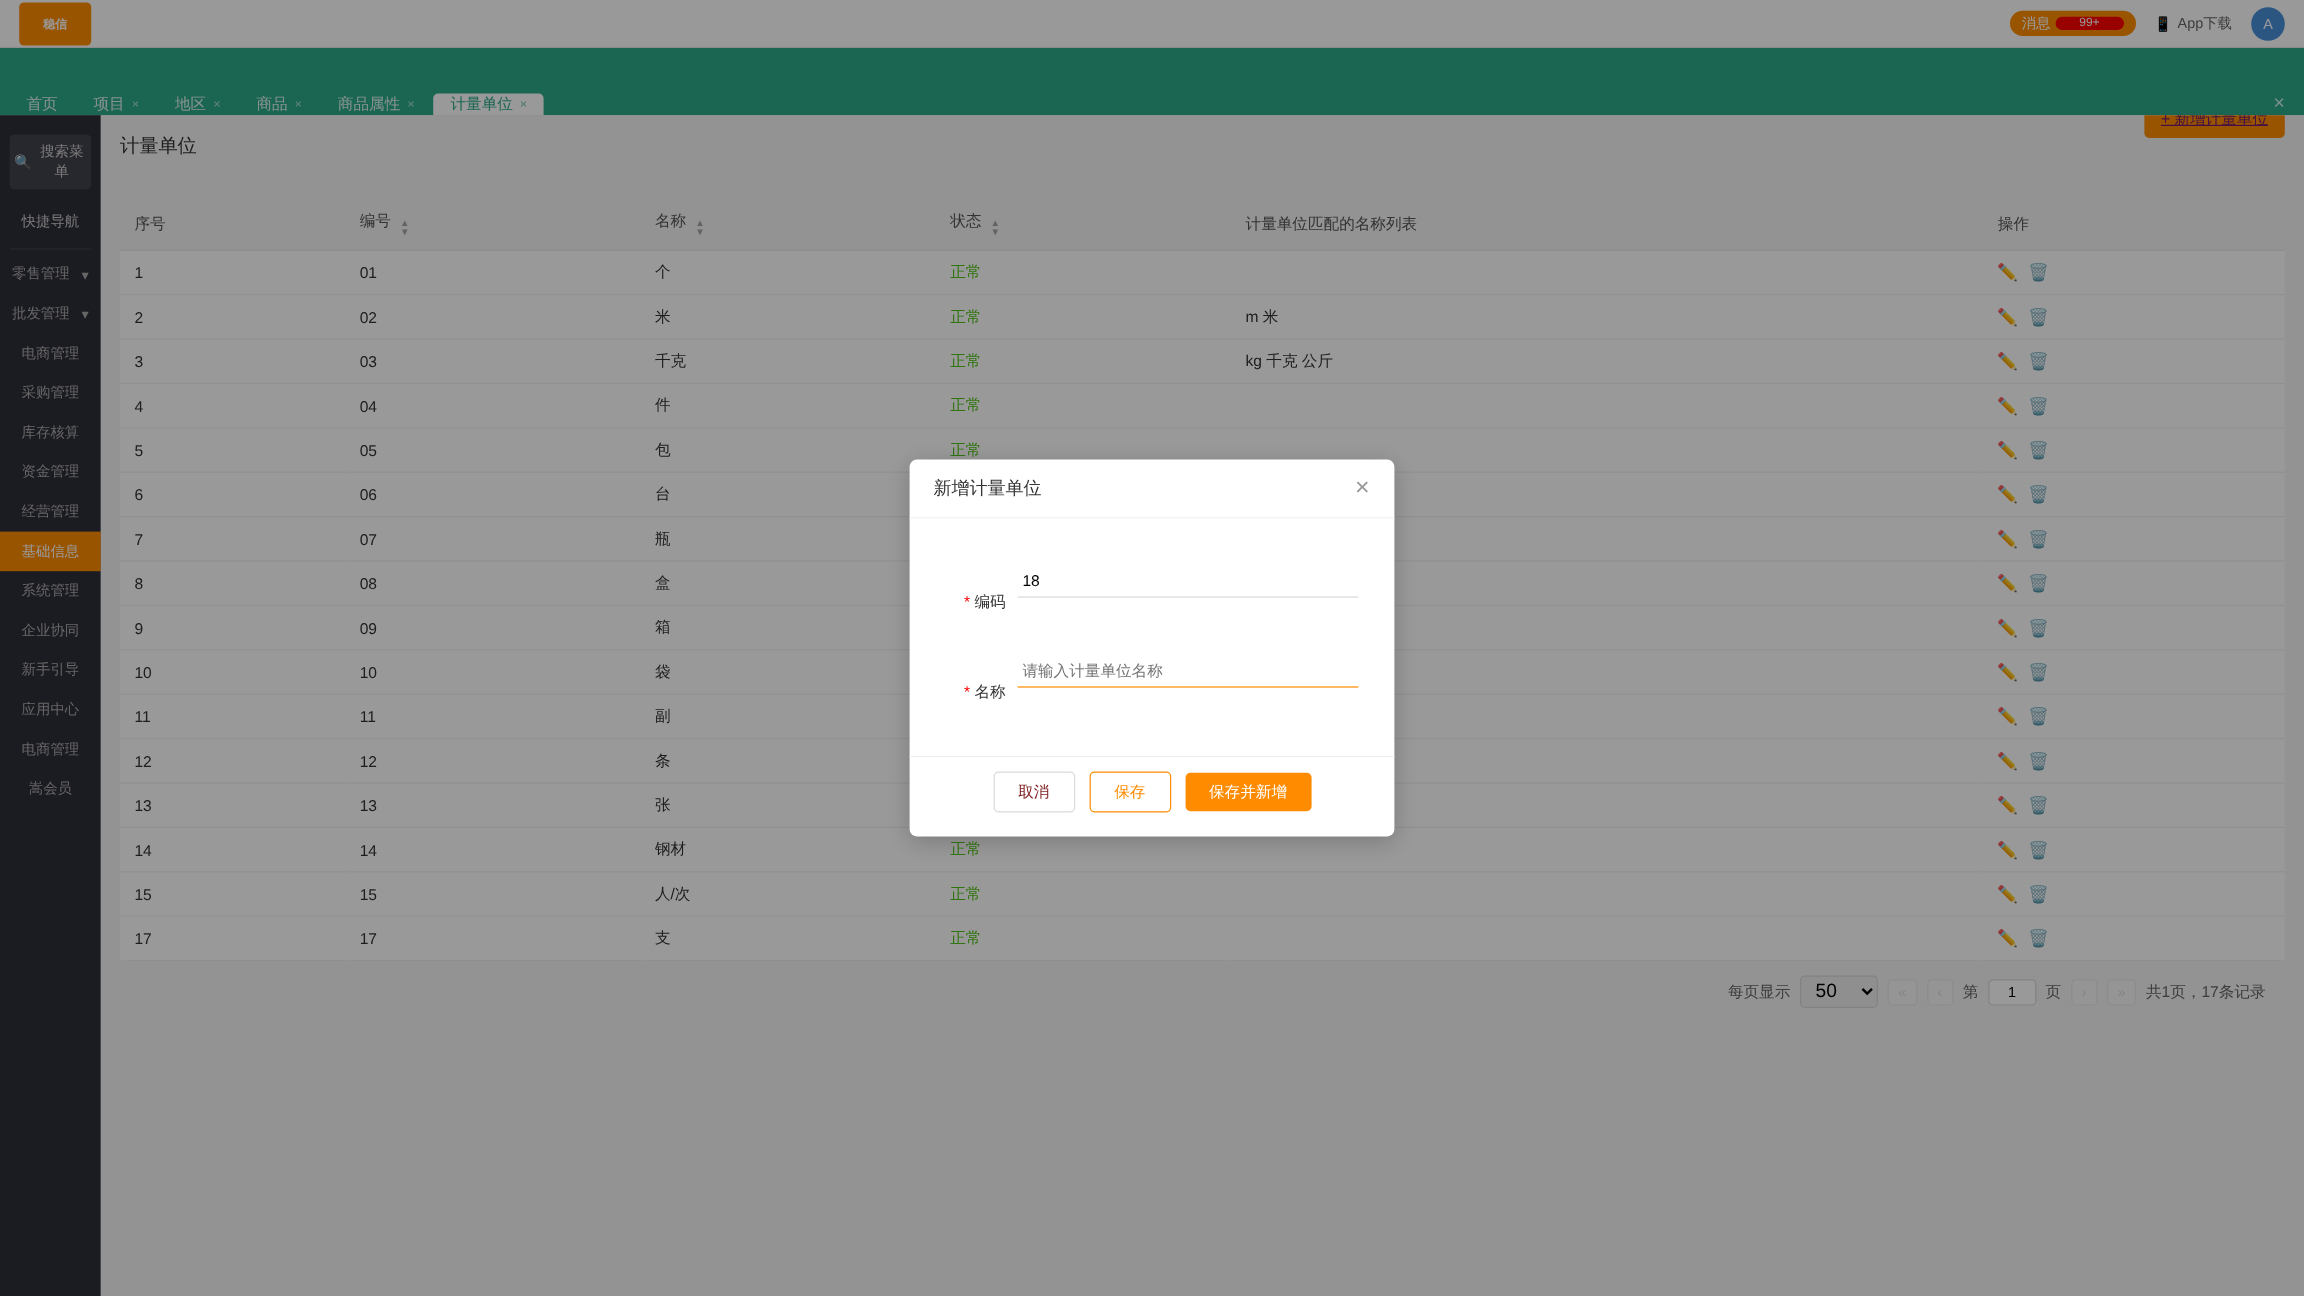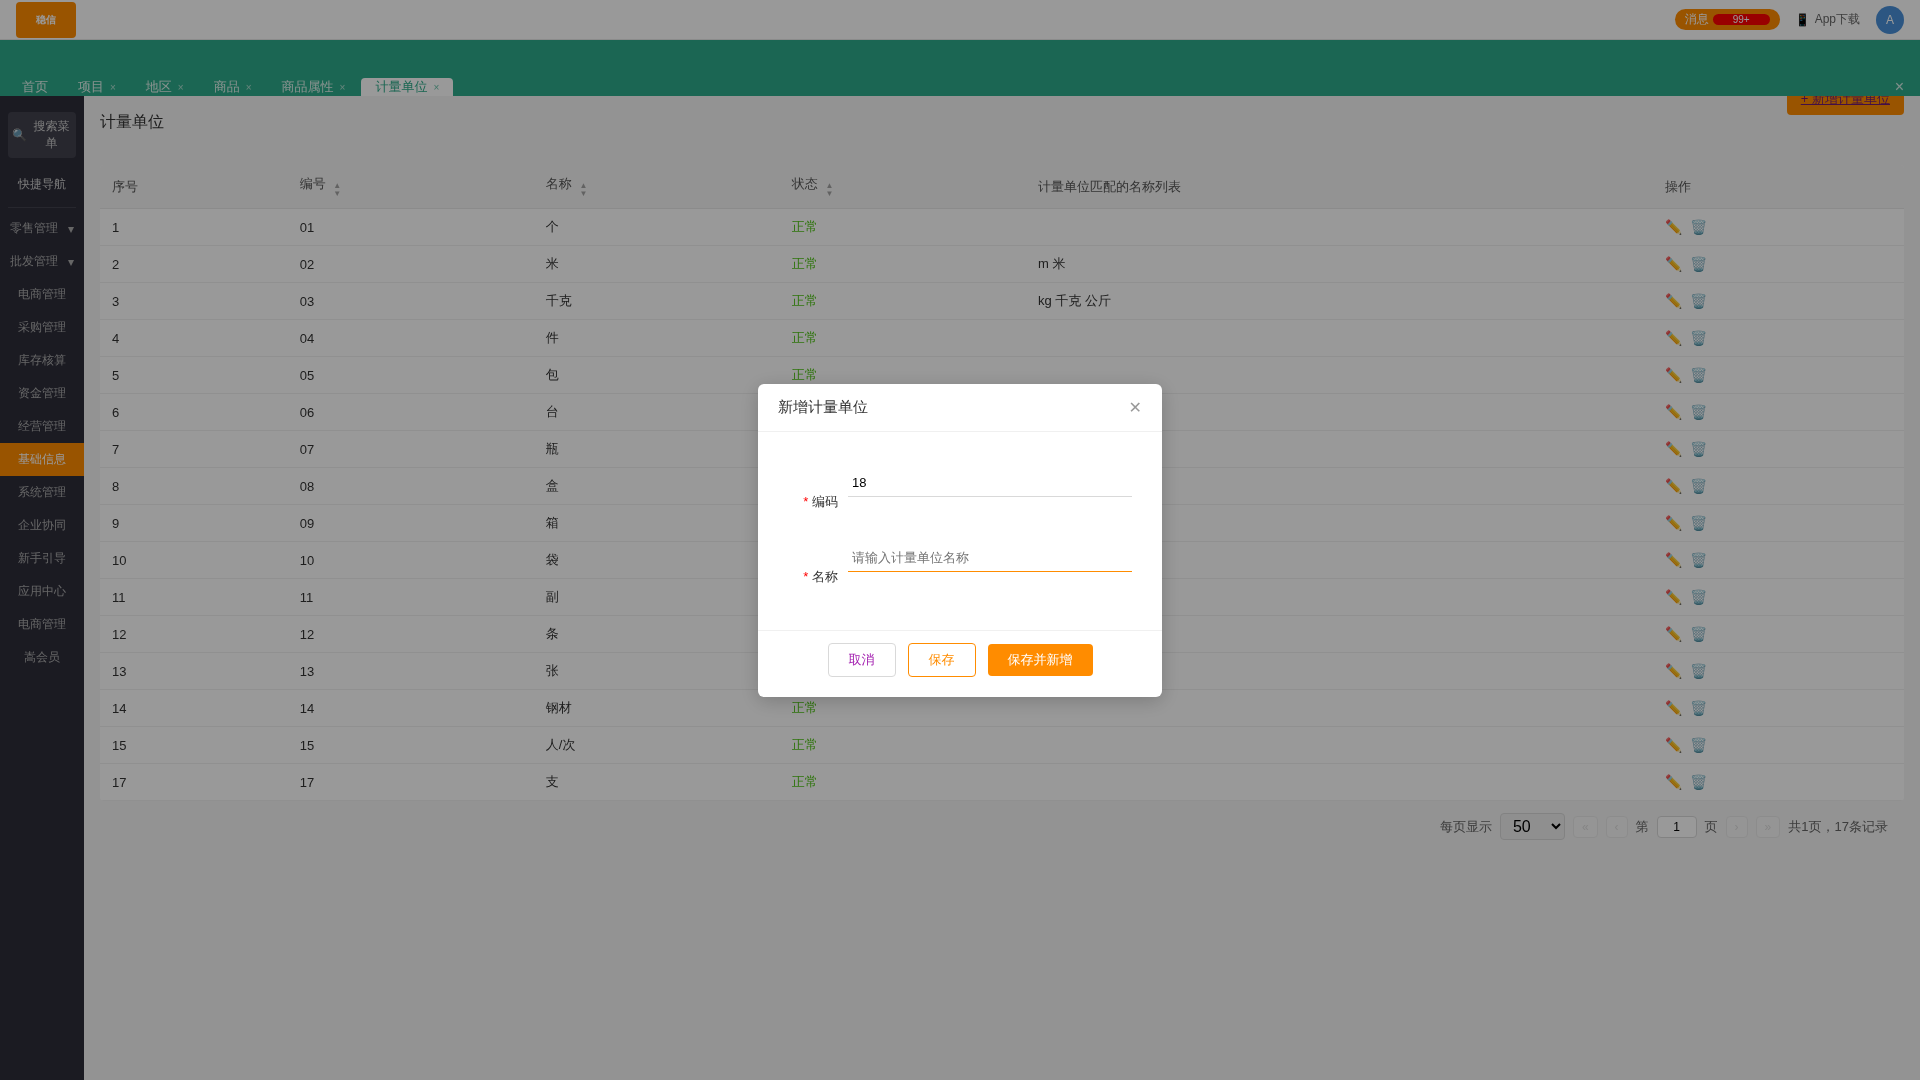--- a/index.html
+++ b/index.html
@@ -67,21 +67,21 @@
     .modal-header { display: flex; align-items: center; justify-content: space-between; padding: 14px 20px; border-bottom: 1px solid #f0f0f0; }
     .modal-title { font-size: 15px; font-weight: 500; color: #333; }
     .modal-close { cursor: pointer; color: #999; font-size: 16px; background: none; border: none; }
     .modal-body { padding: 24px 30px 16px; }
     .form-row { display: flex; align-items: center; margin-bottom: 20px; }
     .form-label { width: 60px; text-align: right; color: #333; font-size: 13px; padding-right: 10px; margin-top: 37px; }
     .form-label.required::before { content: "* "; color: #f00; }
     .form-input { flex: 1; border: none; border-bottom: 1px solid #d9d9d9; padding: 6px 4px; font-size: 13px; outline: none; }
     .form-input.active-input { border-bottom-color: #ff8c00; }
     .modal-footer { display: flex; align-items: center; justify-content: center; padding: 12px 20px 20px; gap: 12px; border-top: 1px solid #f0f0f0; margin-top: 8px; }
-    .btn-cancel { border: 1px solid #d9d9d9; background: #fff; color: #a21caf; padding: 7px 20px; border-radius: 4px; font-size: 13px; cursor: pointer; }
+    .btn-cancel { border: 1px solid #d9d9d9; background: #fff; color: #7f1d1d; padding: 7px 20px; border-radius: 4px; font-size: 13px; cursor: pointer; }
     .btn-save { border: 1px solid #ff8c00; background: #fff; color: #ff8c00; padding: 7px 20px; border-radius: 4px; font-size: 13px; cursor: pointer; }
     .btn-save-new { background: #ff8c00; color: #fff; border: none; padding: 7px 20px; border-radius: 4px; font-size: 13px; cursor: pointer; }
   </style>
 </head>
 <body>
 
 <div class="top-bar">
   <div class="top-bar-left">
     <div class="logo-box">
       <span>稳信</span>

